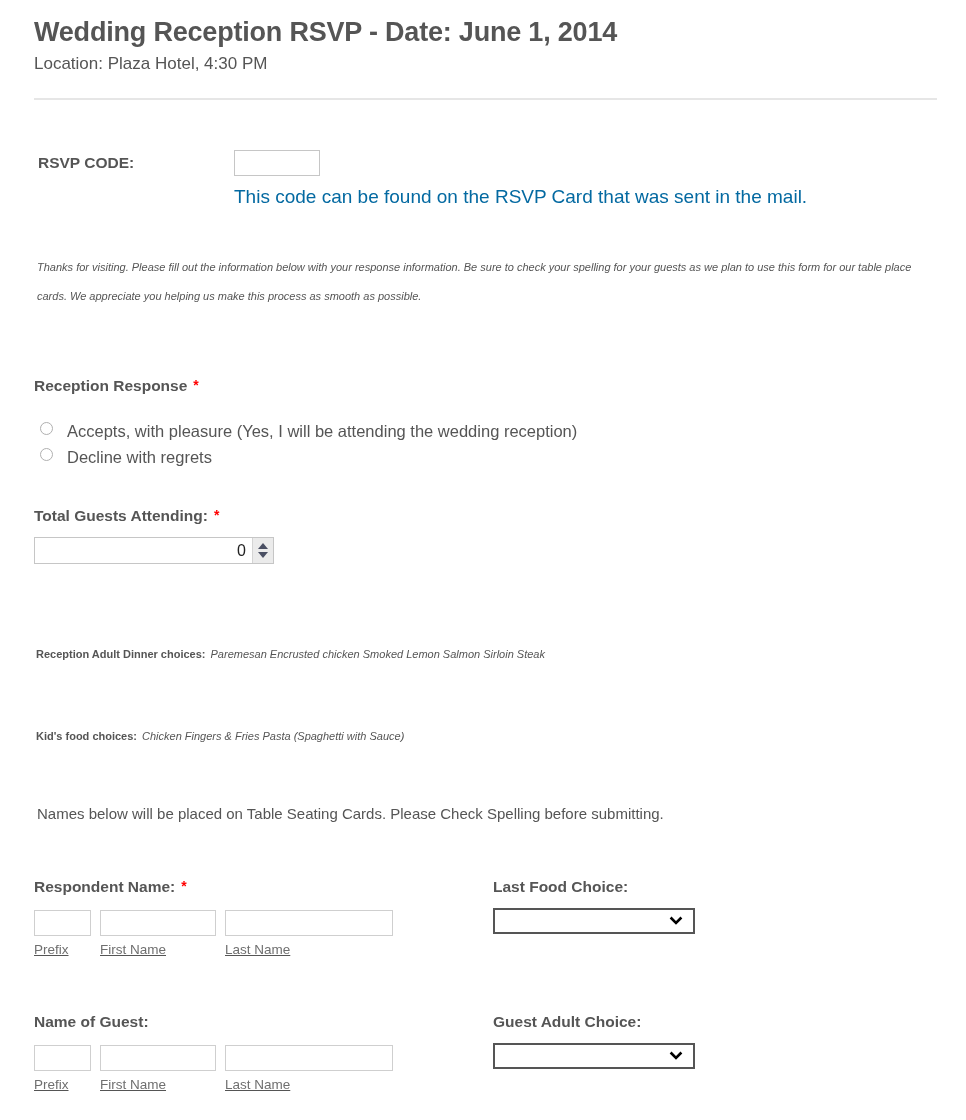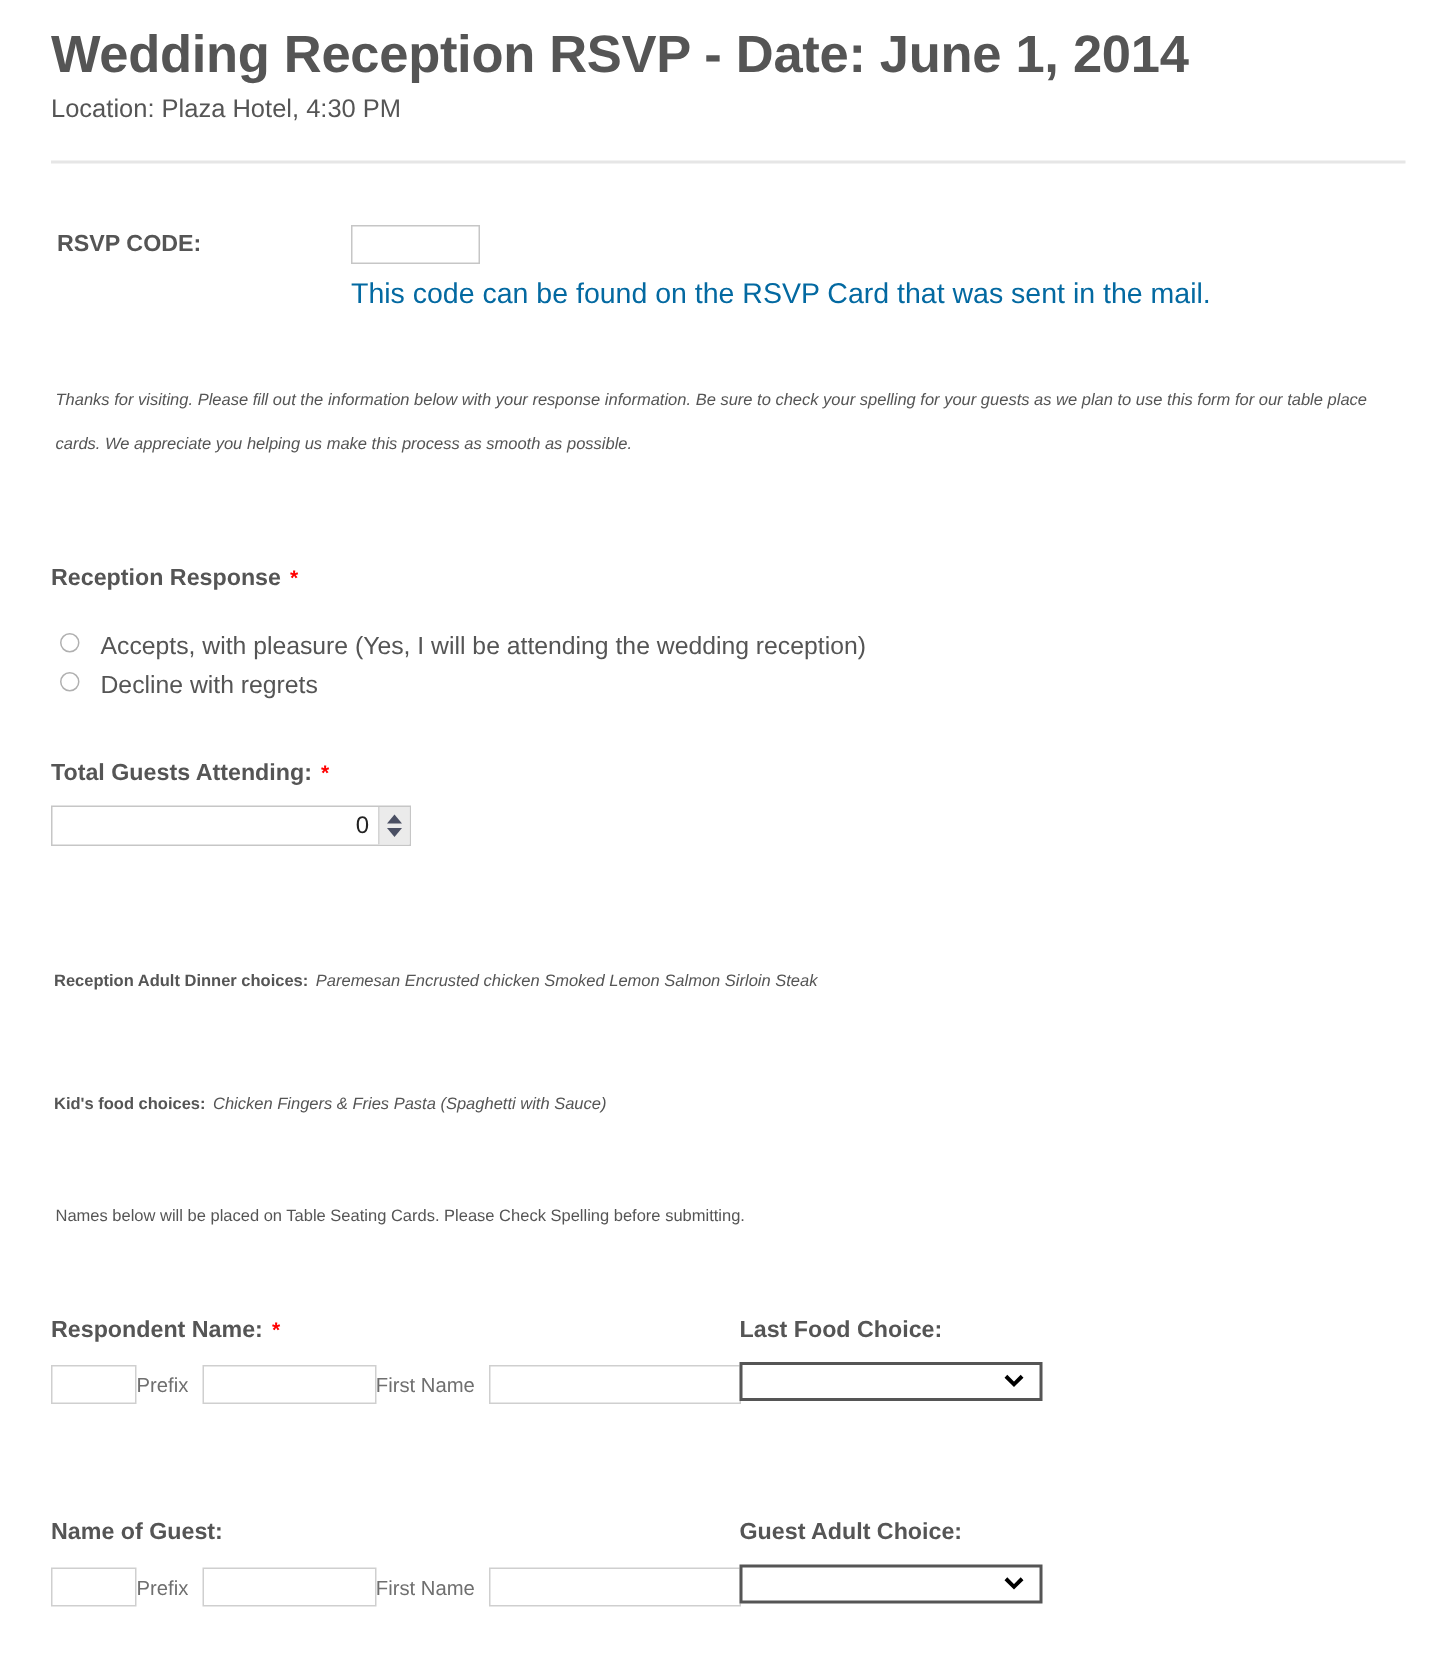--- a/index.html
+++ b/index.html
@@ -19,21 +19,21 @@
     position: relative;
     width: 966px;
     height: 1120px;
   }
 
   
   .header {
     padding: 18px 0 0 34px;
   }
   .form-title {
-    font-size: 35px;
+    font-size: 27px;
     font-weight: bold;
     color: #555555;
     letter-spacing: -0.2px;
     line-height: 1.1;
     margin: 0;
   }
   .form-subtitle {
     font-size: 17px;
     font-weight: normal;
     color: #555555;
@@ -209,42 +209,42 @@
     color: #555555;
     margin-left: 5px;
   }
   .adult-line { top: 648px; }
   .kids-line  { top: 730px; }
 
   .names-note {
     position: absolute;
     left: 37px;
     top: 805px;
-    font-size: 11px;
+    font-size: 15px;
     color: #555555;
     white-space: nowrap;
   }
 
   
   .name-block { position: absolute; left: 34px; }
   .food-block { position: absolute; left: 493px; }
 
   .block-title {
     font-size: 15.5px;
     font-weight: bold;
     color: #555555;
     margin-bottom: 0;
     white-space: nowrap;
   }
   .name-inputs {
     margin-top: 14px;
     display: flex;
     align-items: flex-start;
   }
-  .name-col { display: flex; flex-direction: row; }
+  .name-col { display: flex; flex-direction: column; text-decoration: underline; }
   .name-col + .name-col { margin-left: 9px; }
   .text-input {
     height: 26px;
     border: 1px solid #cfcfcf;
     background: #ffffff;
     box-sizing: border-box;
     font-family: "Liberation Sans", sans-serif;
     font-size: 14px;
     color: #333;
     padding: 2px 5px;

